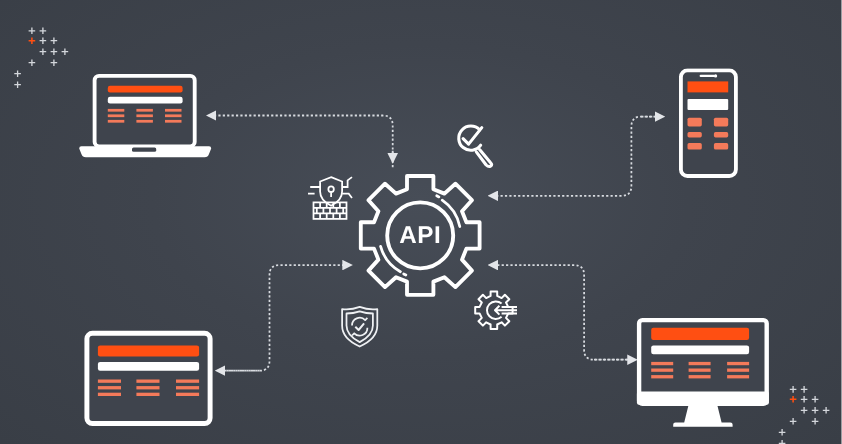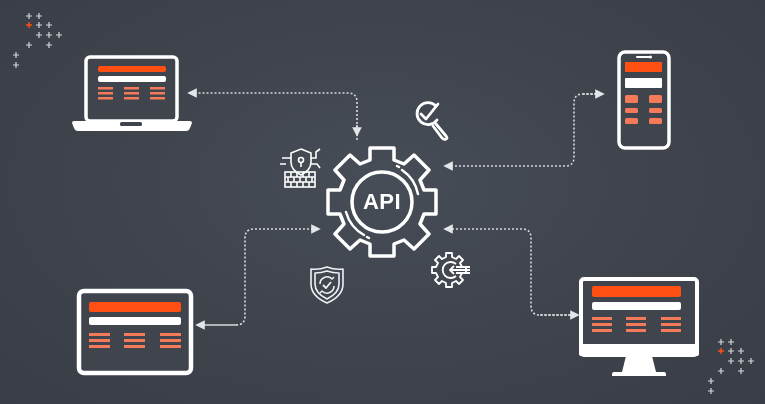--- a/index.html
+++ b/index.html
@@ -2,21 +2,21 @@
 <html><head>
 <meta charset="utf-8">
 <style>
   html, body { margin:0; padding:0; }
   body {
     width:765px; height:404px; overflow:hidden;
     background: radial-gradient(ellipse at 50% 45%, #474d57 0%, #3f444d 45%, #393e46 100%);
     font-family: "Liberation Sans", sans-serif;
     position:relative;
   }
-  .stage { position:absolute; left:0; top:0; width:765px; height:285px; }
+  .stage { position:absolute; left:0; top:12px; width:765px; height:285px; }
   .abs { position:absolute; }
   svg { display:block; }
 </style>
 </head>
 <body>
 
 <div class="stage">
 
   <svg class="abs" style="left:0;top:0" width="765" height="404">
     <defs>

